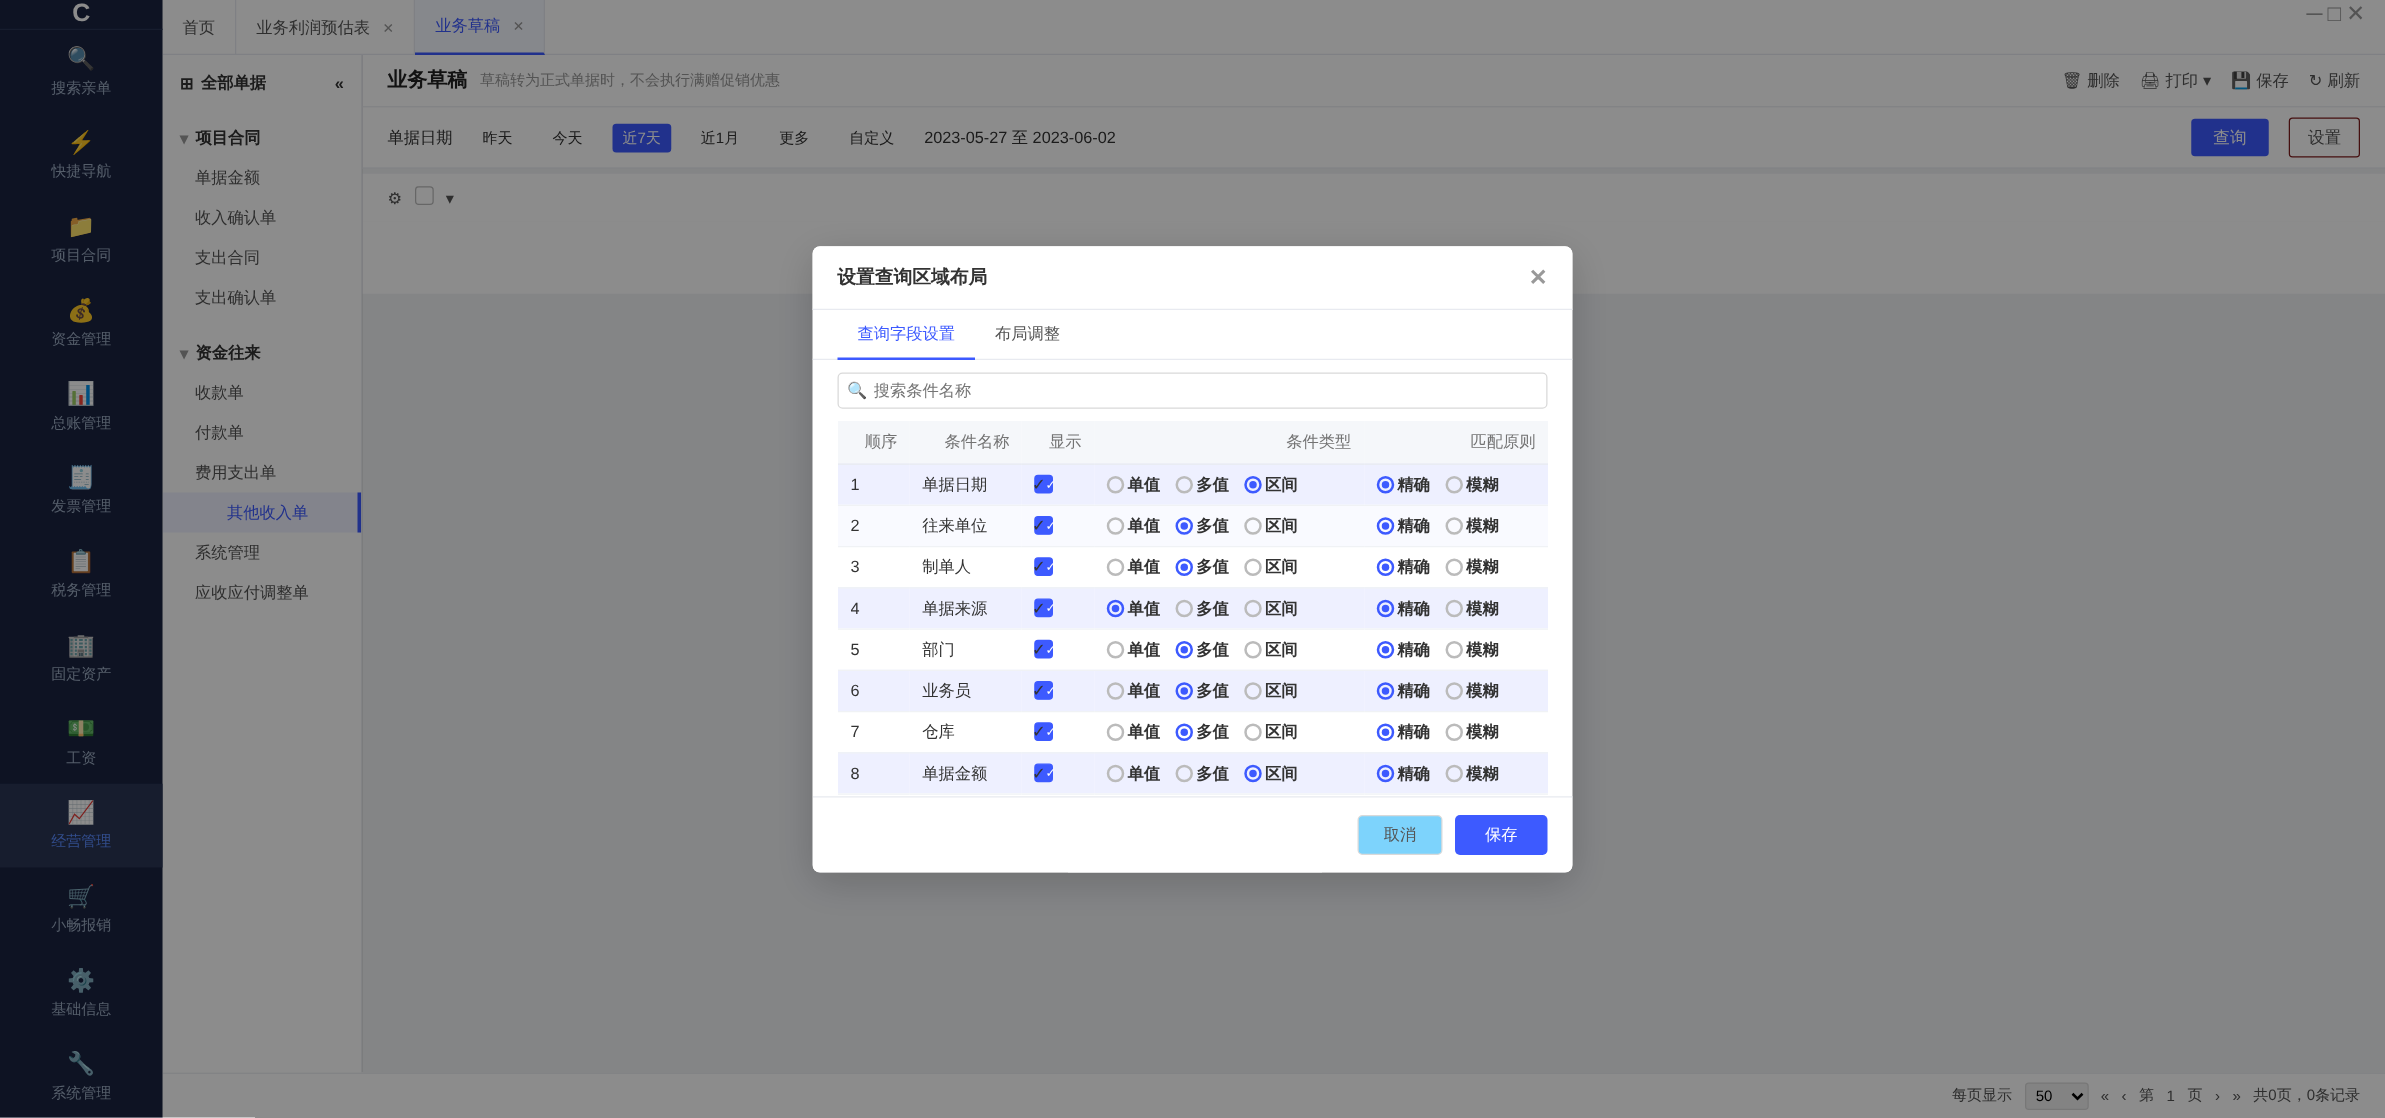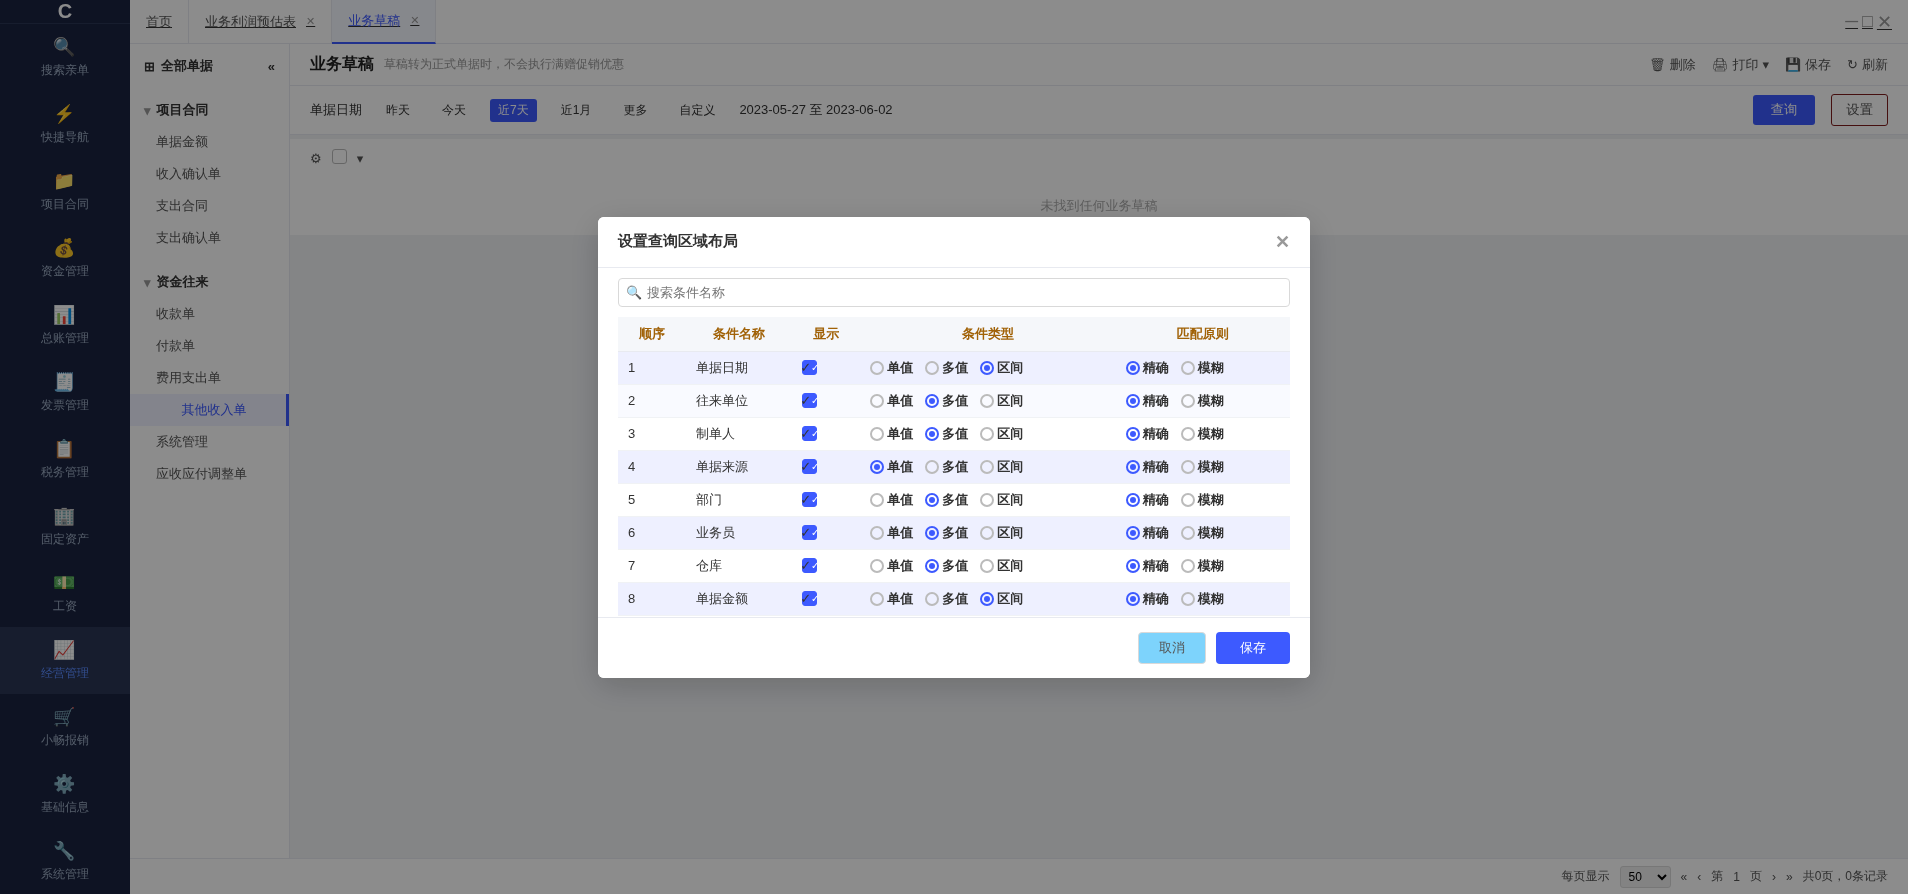--- a/index.html
+++ b/index.html
@@ -19,21 +19,21 @@
       display: flex; flex-direction: column; align-items: center; justify-content: center;
       padding: 12px 5px; cursor: pointer; font-size: 12px; gap: 4px; color: #9aaac0;
     }
     .sidebar-item.active { background: #2a3555; color: #5b8cff; }
     .sidebar-item .icon { font-size: 18px; }
 
     
     .topbar {
       position: fixed; left: 130px; top: 0; right: 0; height: 44px;
       background: #fff; border-bottom: 1px solid #e8eaf0;
-      display: flex; align-items: center; z-index: 10; text-decoration: underline;
+      display: flex; align-items: flex-start; z-index: 10;
     }
     .tab {
       height: 44px; display: flex; align-items: center; padding: 0 16px;
       font-size: 13px; cursor: pointer; color: #555; border-right: 1px solid #e8eaf0;
       gap: 6px;
     }
     .tab.active { color: #3d5aff; border-bottom: 2px solid #3d5aff; background: #f5f7ff; }
     .tab .close { color: #999; font-size: 11px; margin-left: 4px; }
     .page-header {
       background: #fff; padding: 10px 20px; border-bottom: 1px solid #e8eaf0;
@@ -54,21 +54,21 @@
     .set-btn { background: #fff; color: #555; border: 1px solid #7f1d1d; padding: 6px 14px; border-radius: 3px; cursor: pointer; }
 
     
     .overlay {
       position: fixed; inset: 0; background: rgba(0,0,0,0.45); z-index: 100;
       display: flex; align-items: center; justify-content: center;
     }
 
     
     .dialog {
-      background: #fff; border-radius: 6px; width: 712px;
+      background: #fff; border-radius: 6px; width: 608px;
       box-shadow: 0 8px 32px rgba(0,0,0,0.18); overflow: hidden;
       position: relative;
     }
     .dialog-header {
       background: #fff; padding: 14px 20px; border-bottom: 1px solid #e8eaf0;
       display: flex; align-items: center; justify-content: space-between;
       font-size: 15px; font-weight: 600;
     }
     .dialog-header .close-btn { cursor: pointer; color: #999; font-size: 18px; }
 
@@ -85,22 +85,22 @@
     .dialog-search input {
       width: 100%; padding: 6px 10px 6px 28px; border: 1px solid #d9d9d9;
       border-radius: 4px; font-size: 13px; color: #333; outline: none;
     }
     .search-wrap { position: relative; }
     .search-wrap .s-icon { position: absolute; left: 8px; top: 50%; transform: translateY(-50%); color: #bbb; }
 
     
     .settings-table { width: 100%; border-collapse: collapse; }
     .settings-table th {
-      background: #f5f7fa; text-align: center; padding: 8px 10px;
-      font-size: 13px; color: #a16207; font-weight: 700; border-bottom: 1px solid #e8eaf0;
+      background: #f5f7fa; text-align: right; padding: 8px 10px;
+      font-size: 13px; color: #737373; font-weight: 400; border-bottom: 1px solid #e8eaf0;
     }
     .settings-table td {
       padding: 7px 10px; font-size: 13px; border-bottom: 1px solid #f0f2f5;
       vertical-align: middle;
     }
     .settings-table tr:nth-child(even) { background: #f9faff; }
     .settings-table tr:nth-child(odd) { background: #fff; }
     .settings-table tr.highlighted { background: #eef0ff; }
 
     .table-scroll { max-height: 300px; overflow-y: auto; }
@@ -351,20 +351,24 @@
   <span>共0页，0条记录</span>
 </div>
 
 <div class="overlay">
   <div class="dialog">
     <div class="dialog-header">
       <span>设置查询区域布局</span>
       <span class="close-btn">✕</span>
     </div>
 
+    <div class="dialog-tabs">
+      <div class="dialog-tab active">查询字段设置</div>
+      <div class="dialog-tab">布局调整</div>
+    </div>
 
     <div class="dialog-search">
       <div class="search-wrap">
         <span class="s-icon">🔍</span>
         <input type="text" placeholder="搜索条件名称" style="">
       </div>
     </div>
 
     <div style="padding: 0 20px;">
       <div class="table-scroll">

